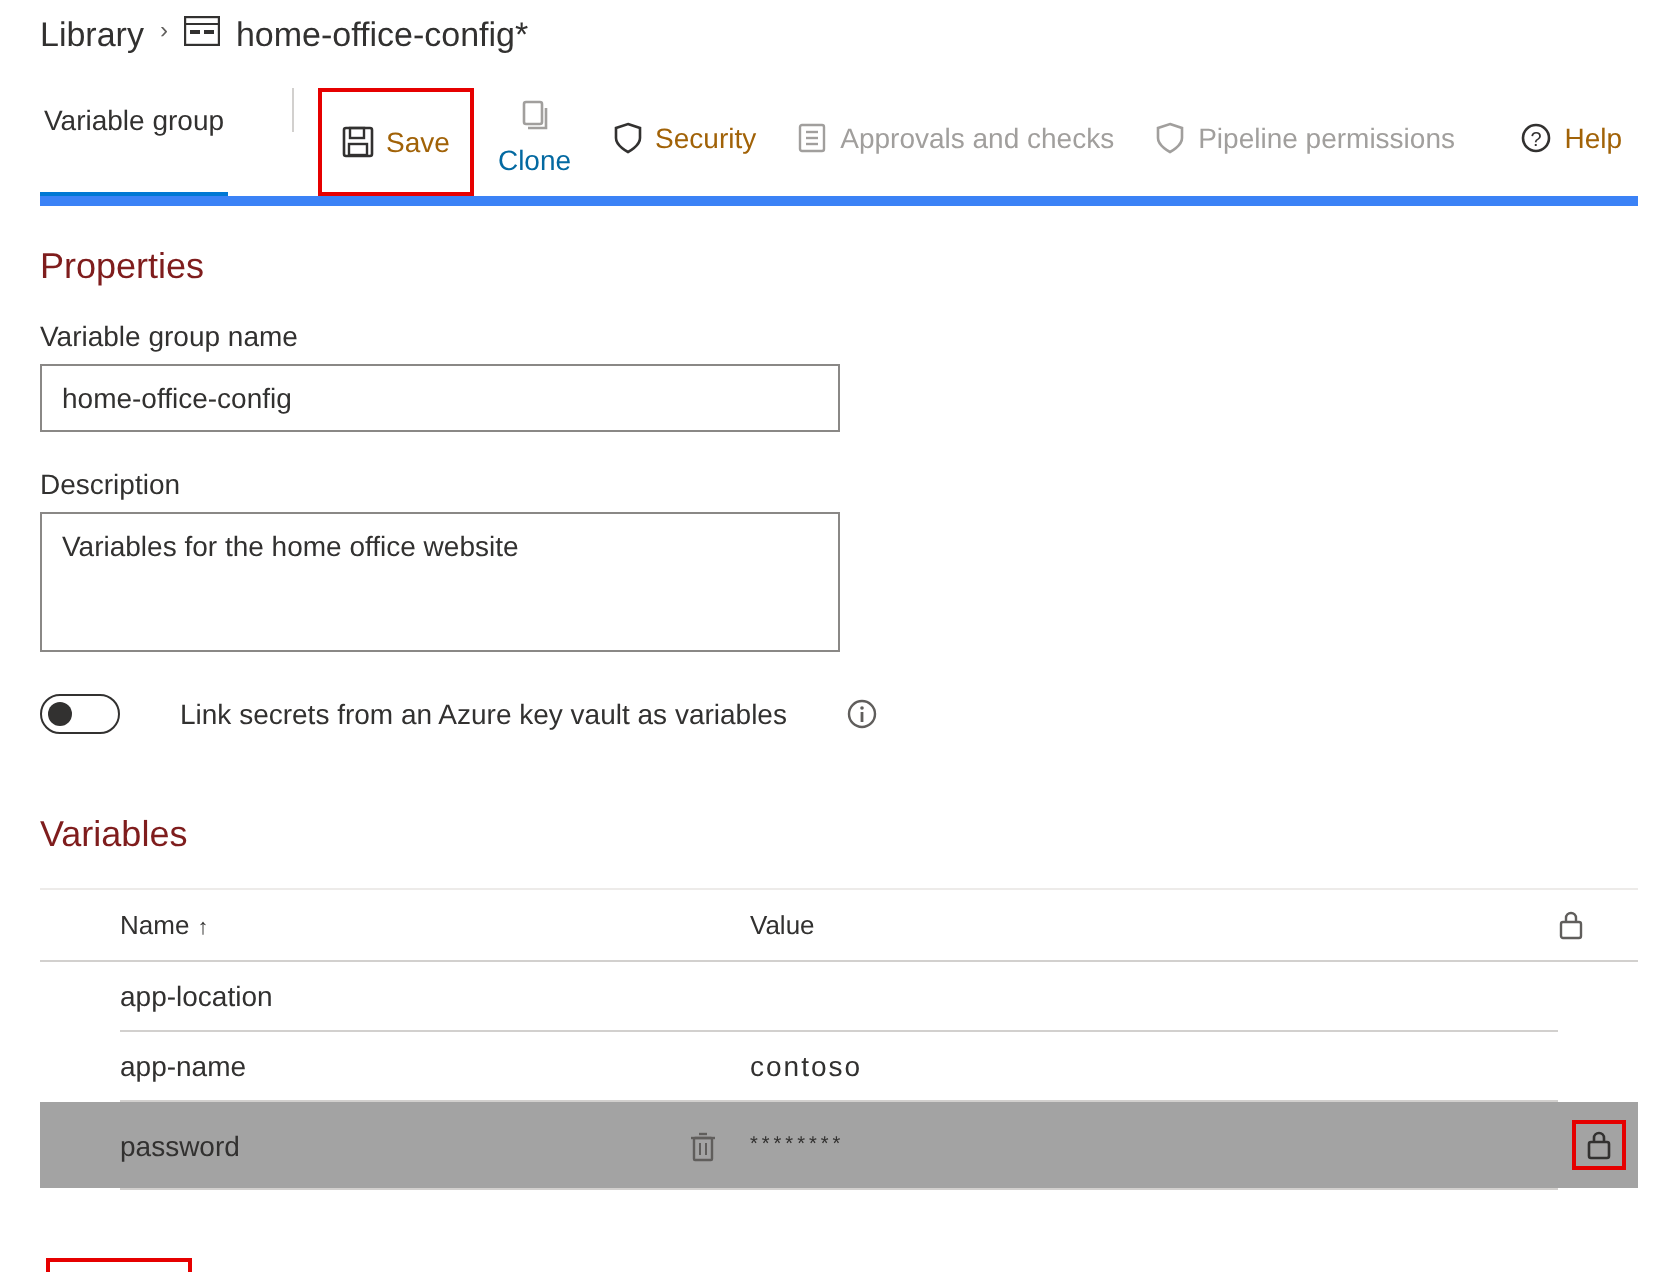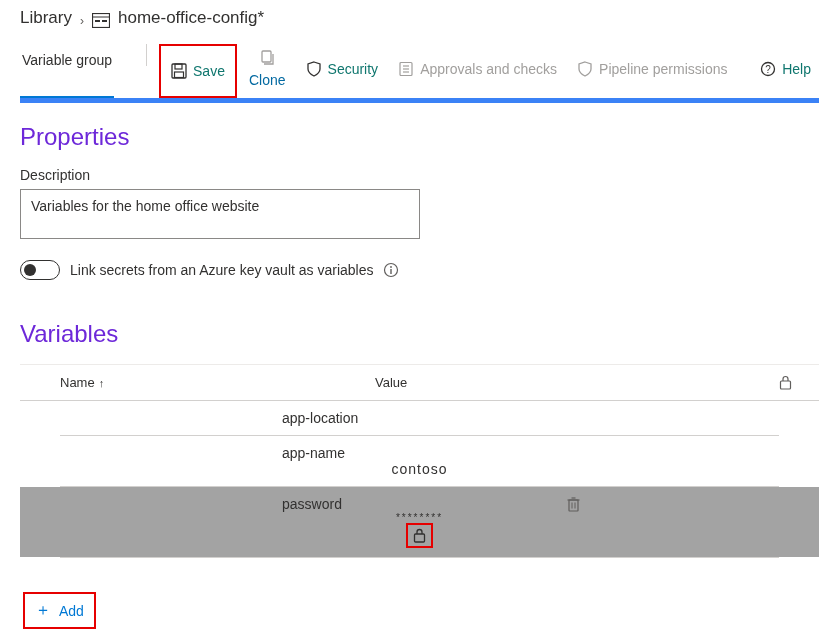--- a/index.html
+++ b/index.html
@@ -1,43 +1,43 @@
 <!DOCTYPE html>
 <html><head>
   <meta charset="utf-8">
   <style>
     * { box-sizing: border-box; margin: 0; padding: 0; font-family: 'Segoe UI', Arial, sans-serif; }
     body { background: #fff; color: #323130; font-size: 14px; width: 839px; }
     .container { padding: 8px 20px 20px 20px; }
-    .breadcrumb { display: flex; align-items: flex-end; gap: 8px; font-size: 17px; color: #323130; margin-bottom: 16px; }
+    .breadcrumb { display: flex; align-items: flex-start; gap: 8px; font-size: 17px; color: #323130; margin-bottom: 16px; }
     .breadcrumb a { color: #323130; text-decoration: none; }
     .breadcrumb .chevron { color: #605e5c; font-size: 12px; }
     .variable-group-icon { display: inline-flex; align-items: center; }
     .toolbar { display: flex; gap: 4px; border-bottom: 5px solid #3b82f6; padding-bottom: 0; margin-bottom: 20px; flex-wrap: nowrap; }
     .toolbar-tab { padding: 8px 2px 12px 2px; color: #323130; font-size: 14px; border-bottom: 2px solid #0078d4; margin-right: 20px; font-weight: 400; }
     .toolbar-sep { width: 1px; height: 22px; background: #d2d0ce; margin: 0 8px 6px 8px; }
     .toolbar-btn { display: inline-flex; align-items: center; gap: 6px; padding: 6px 8px 10px 8px; color: #605e5c; cursor: pointer; font-size: 14px; white-space: nowrap; }
-    .toolbar-btn.enabled { color: #0f766e; }
+    .toolbar-btn.enabled { color: #a16207; }
     .toolbar-spacer { flex: 1; }
     .red-box { border: 2px solid #e60000; }
-    .section-title { font-size: 24px; font-weight: 400; color: #6d28d9; margin-bottom: 16px; }
+    .section-title { font-size: 18px; font-weight: 400; color: #7f1d1d; margin-bottom: 16px; }
     .field { margin-bottom: 18px; }
     .field-label { font-size: 14px; margin-bottom: 6px; color: #323130; }
     .text-input { width: 400px; padding: 8px 10px; border: 1px solid #8a8886; font-size: 14px; font-family: inherit; color: #323130; }
-    .textarea { height: 50px; resize: none; }
-    .toggle-row { display: flex; align-items: center; gap: 10px; margin-top: 4px; margin-bottom: 40px; }
+    .textarea { height: 70px; resize: none; }
+    .toggle-row { display: flex; align-items: center; gap: 30px; margin-top: 4px; margin-bottom: 40px; }
     .toggle { width: 40px; height: 20px; border: 1px solid #323130; border-radius: 10px; position: relative; background: #fff; cursor: pointer; }
     .toggle .knob { position: absolute; width: 12px; height: 12px; border-radius: 50%; background: #323130; top: 3px; left: 3px; }
     .section-title.variables { margin-top: 8px; }
     .table { width: 100%; }
     .table-header { display: flex; align-items: center; border-bottom: 1px solid #d2d0ce; border-top: 1px solid #edebe9; padding: 10px 0; color: #323130; font-size: 13px; }
     .col-name { width: 355px; padding-left: 40px; }
     .col-value { flex: 1; }
     .col-lock { width: 40px; text-align: center; }
-    .table-row { display: flex; align-items: center; padding: 9px 0; font-size: 14px; flex-direction: column; }
+    .table-row { display: flex; align-items: center; padding: 9px 0; font-size: 14px; }
     .table-row.highlighted { background: #a3a3a3; }
     .row-name { width: 355px; padding-left: 40px; display: flex; align-items: center; justify-content: space-between; padding-right: 16px; }
     .row-value { flex: 1; letter-spacing: 1px; }
     .row-lock { width: 40px; display: flex; justify-content: center; }
     .row-underline { border-bottom: 1px solid #d2d0ce; margin-left: 40px; margin-right: 40px; }
     .sort-arrow { font-size: 11px; margin-left: 4px; }
     .add-btn { display: inline-flex; align-items: center; gap: 8px; color: #0078d4; padding: 6px 10px; cursor: pointer; margin-top: 34px; margin-left: 3px; font-size: 14px; }
     .plus { font-size: 16px; font-weight: 300; }
     svg { display: block; }
     .info-icon { display: inline-flex; }
@@ -119,20 +119,24 @@
             <text x="8" y="12" text-anchor="middle" font-size="10" fill="#323130">?</text>
           </svg>
       </span>
       <span>Help</span>
     </div>
   </div>
 
   
   <div class="section-title">Properties</div>
   <div class="field">
+    <div class="field-label">Variable group name</div>
+    <input class="text-input" type="text" value="home-office-config" style="">
+  </div>
+  <div class="field">
     <div class="field-label">Description</div>
     <textarea class="text-input textarea" style="">Variables for the home office website</textarea>
   </div>
   <div class="toggle-row">
     <div class="toggle">
         <div class="knob"></div>
       </div>
     <span>Link secrets from an Azure key vault as variables</span>
     <span class="info-icon">
       <svg width="16" height="16" viewBox="0 0 16 16">

